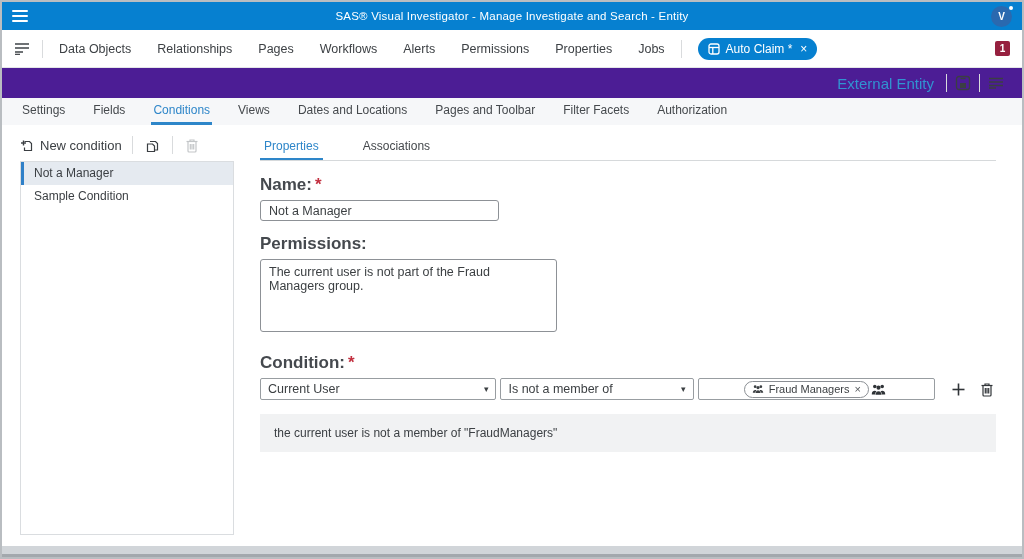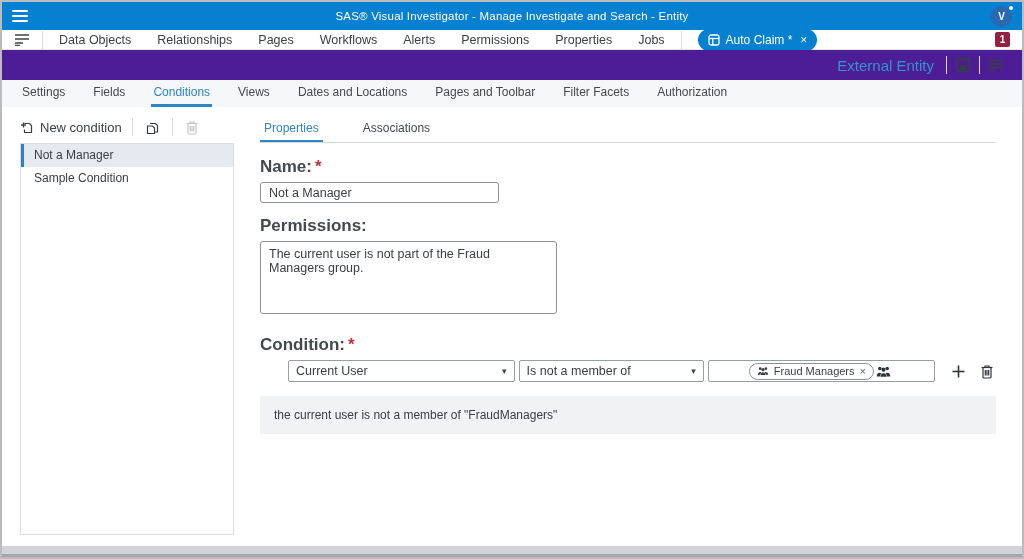--- a/index.html
+++ b/index.html
@@ -16,21 +16,21 @@
     color:#ffffff; font-size:11.5px; letter-spacing:.2px; pointer-events:none;}
   .hamburger{ width:16px; height:12px; display:flex; flex-direction:column;
     justify-content:space-between; cursor:pointer; }
   .hamburger span{ height:2px; background:#ffffff; border-radius:1px; }
   .avatar{ margin-left:auto; width:21px; height:21px; border-radius:50%;
     background:#2a69af; color:#fff; font-size:10px; font-weight:bold;
     display:flex; align-items:center; justify-content:center; position:relative; cursor:pointer;}
   .avatar .dot{ position:absolute; top:0px; right:-1px; width:4px; height:4px;
     border-radius:50%; background:#ffffff; }
   
-  .navbar{ height:20px; background:#ffffff; border-bottom:1px solid #e4e6e8;
+  .navbar{ height:38px; background:#ffffff; border-bottom:1px solid #e4e6e8;
     display:flex; align-items:center; padding:0 12px 0 10px; flex:0 0 auto; }
   .navbar .nav-items{ display:flex; gap:26px; margin-left:16px; }
   .nav-item{ font-size:12.5px; color:#3d4145; cursor:pointer; white-space:nowrap;}
   .vdiv{ width:1px; height:18px; background:#d9dbdd; }
   .navbar .vdiv.after-jobs{ margin:0 16px; }
   .open-pill{ background:#0680d0; color:#fff; height:22px; border-radius:12px;
     display:flex; align-items:center; gap:6px; padding:1px 10px; font-size:12px;
     cursor:pointer; white-space:nowrap;}
   .open-pill .pill-close{ font-size:12px; margin-left:2px; cursor:pointer;}
   .notif-badge{ margin-left:auto; width:15px; height:15px; background:#96203f;
@@ -72,21 +72,21 @@
   .form{ margin-top:14px; }
   .field-label{ font-size:17px; font-weight:bold; color:#45494e; margin-bottom:5px;}
   .req{ color:#c22f3f; margin-left:3px; font-weight:bold; }
   .text-input{ width:239px; height:21px; border:1px solid #8d9196; border-radius:3px;
     padding:0 8px; font-size:12.5px; color:#3b3f42;
     font-family:"Liberation Sans", sans-serif; background:#fff;}
   .desc-area{ width:297px; height:73px; border:1px solid #8d9196; border-radius:3px;
     padding:5px 8px; font-size:12.5px; color:#3b3f42; resize:none;
     font-family:"Liberation Sans", sans-serif; background:#fff;}
   .gap8{ height:13px; } .gap16{ height:17px; }
-  .cond-row{ display:flex; align-items:center; gap:4px; margin-top:2px;margin-left:28px; }
+  .cond-row{ display:flex; align-items:center; gap:4px; margin-top:2px; }
   .select{ height:22px; border:1px solid #989da1; background:#fff; display:flex;
     align-items:center; justify-content:space-between; padding:0 7px;
     font-size:12.5px; color:#3b3f42; cursor:pointer; border-radius:2px;}
   .select .caret{ font-size:9px; color:#3b3f42; margin-left:6px; }
   .sel-subject{ width:240px; } .sel-operator{ width:196px; }
   .tag-field{ width:241px; height:22px; border:1px solid #989da1; background:#fff;
     display:flex; align-items:center; justify-content:center;
     padding:0 5px 0 4px; border-radius:2px;}
   .tag{ border:1px solid #8b8f94; border-radius:10px; height:17px; display:flex;
     align-items:center; gap:5px; padding:0 7px; font-size:11px; color:#3b3f42;

